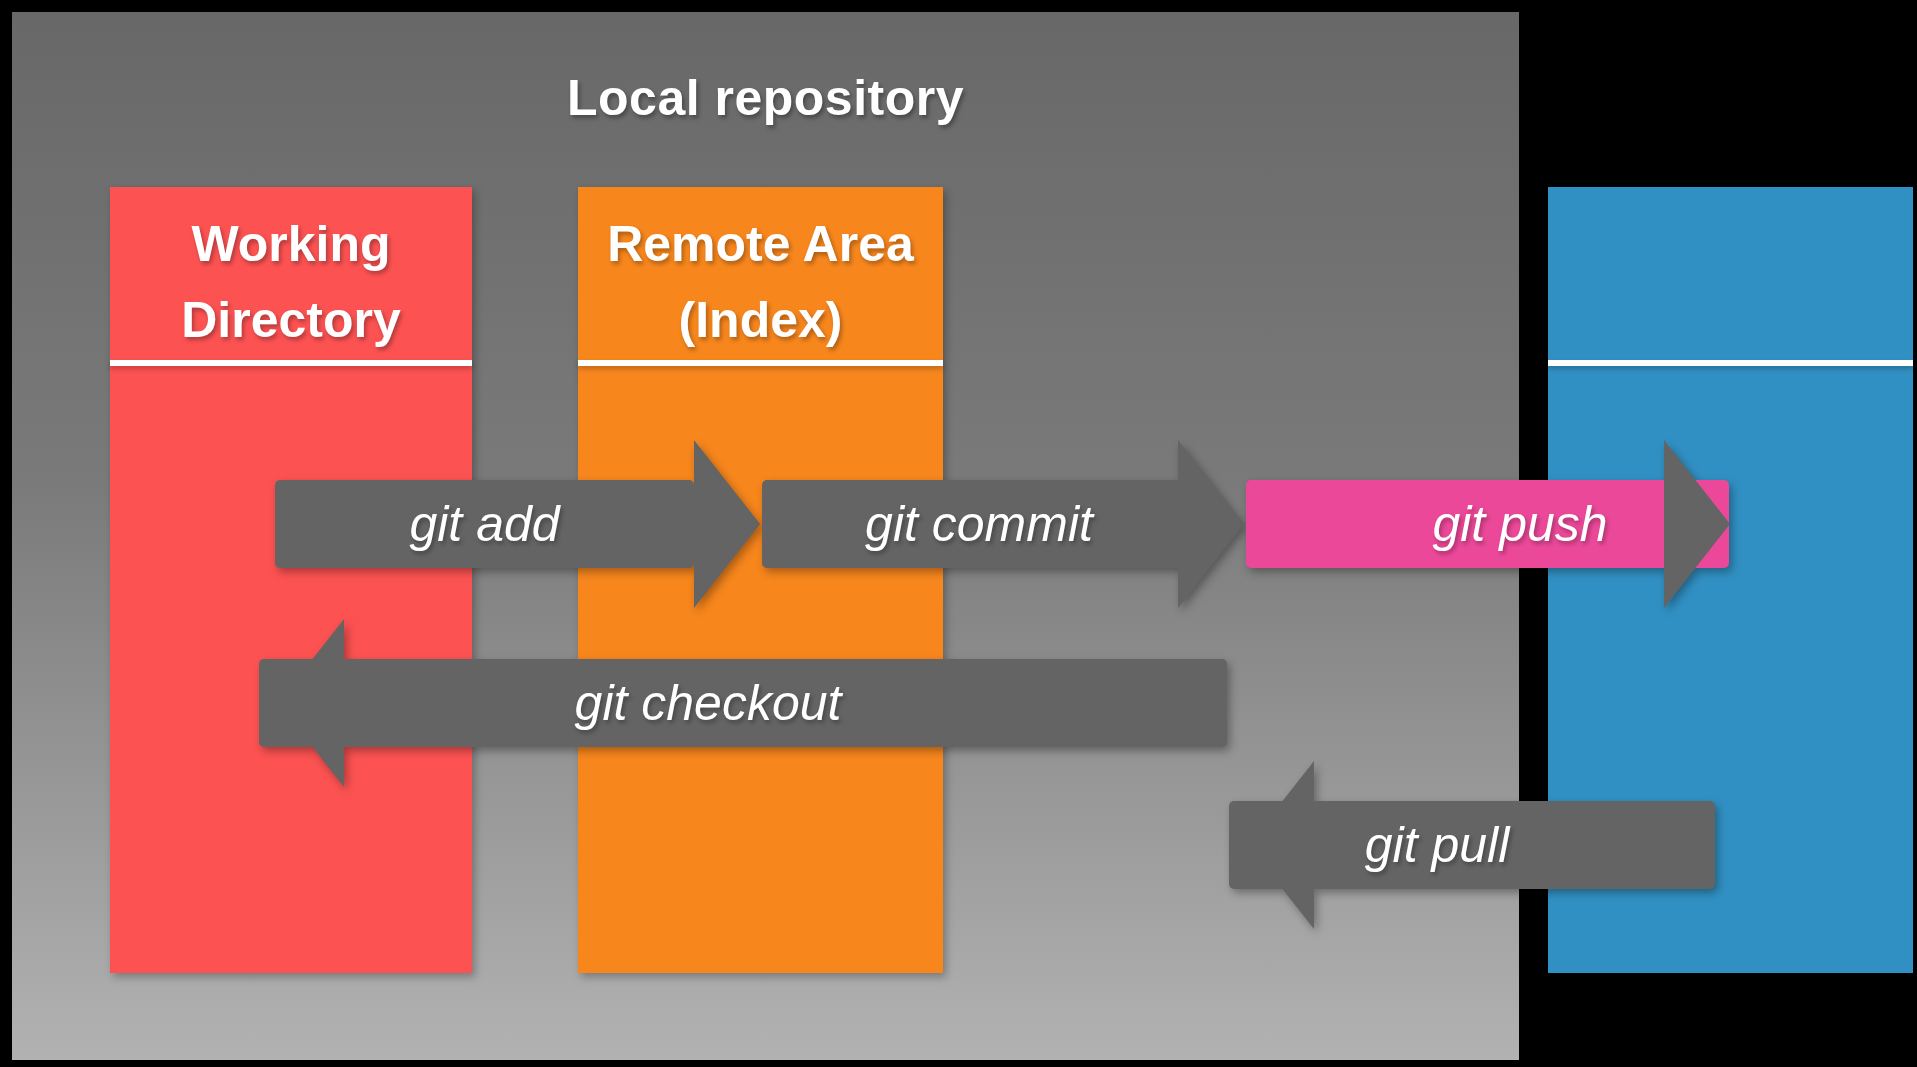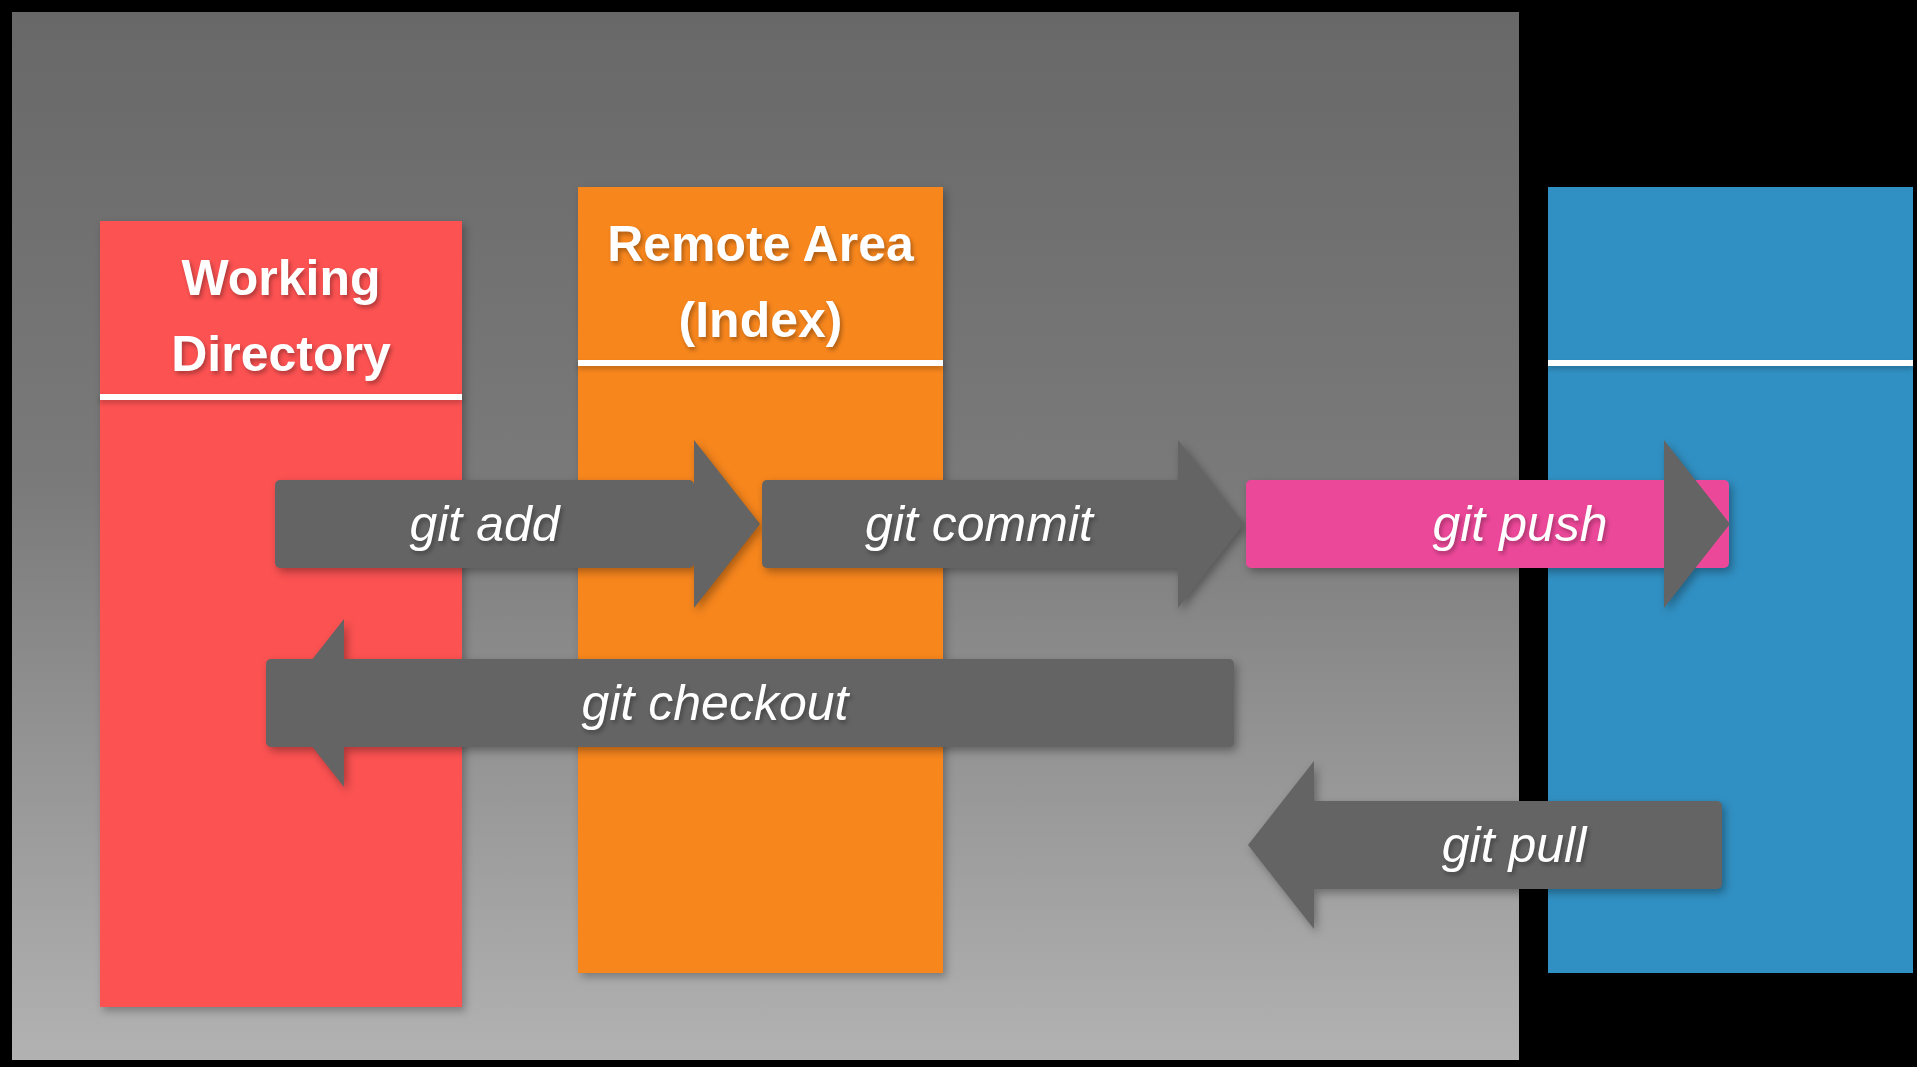--- a/index.html
+++ b/index.html
@@ -40,21 +40,21 @@
     letter-spacing: 0.5px;
   }
 
   
   .box {
     position: absolute;
     top: 187px;
     height: 786px;
     box-shadow: 3px 4px 8px rgba(0,0,0,0.28);
   }
-  .box-working    { left: 100px;   width: 362px; margin-top: 34px; }
+  .box-working    { left: 110px;   width: 362px; }
   .box-staging    { left: 578px;  width: 365px; }
   .box-repository { left: 1064px; width: 363px; }
   .box-remote     { left: 1548px; width: 365px; }
 
   .box-title {
     position: absolute;
     left: 0; top: 0;
     width: 100%;
     height: 173px;
     padding-top: 8px;
@@ -107,41 +107,42 @@
   .arrow .head {
     position: absolute;
     top: 0;
     width: 0;
     height: 0;
     border-top: 84px solid transparent;
     border-bottom: 84px solid transparent;
   }
   .arrow-right .body { left: 0; }
   .arrow-right .head { right: 0; border-left-width: 66px; border-left-style: solid; }
-  .arrow-left  .body { right: 8px; }
+  .arrow-left  .body { right: 15px; }
   .arrow-left  .head { left: 0;  border-right-width: 66px; border-right-style: solid; }
 
   .arrow-add      { left: 275px;  top: 440px; width: 485px; }
   .arrow-add .body      { width: 419px; }
   .arrow-commit   { left: 762px;  top: 440px; width: 482px; }
   .arrow-commit .body   { width: 416px; padding-left: 65px; }
   .arrow-push     { left: 1246px; top: 440px; width: 484px; }
   .arrow-push .body     { width: 418px; padding-left: 65px; }
   .arrow-checkout { left: 278px;  top: 619px; width: 964px; }
   .arrow-checkout .body { width: 898px; padding-right: 70px; }
   .arrow-pull     { left: 1248px; top: 761px; width: 482px; }
-  .arrow-pull .body     { width: 416px; }
+  .arrow-pull .body     { width: 416px; padding-right: 70px; }
 </style>
 </head>
 <body>
 
 <div class="stage">
 
   <div class="panel"></div>
 
+  <div class="main-title">Local repository</div>
 
   <div class="box box-working" style="background-color: rgb(252, 82, 82);">
     <div class="box-title">
       <span>Working</span>
       <span>Directory</span>
     </div>
     <div class="separator"></div>
   </div>
 
   <div class="box box-staging" style="background-color: rgb(247, 134, 29);">

